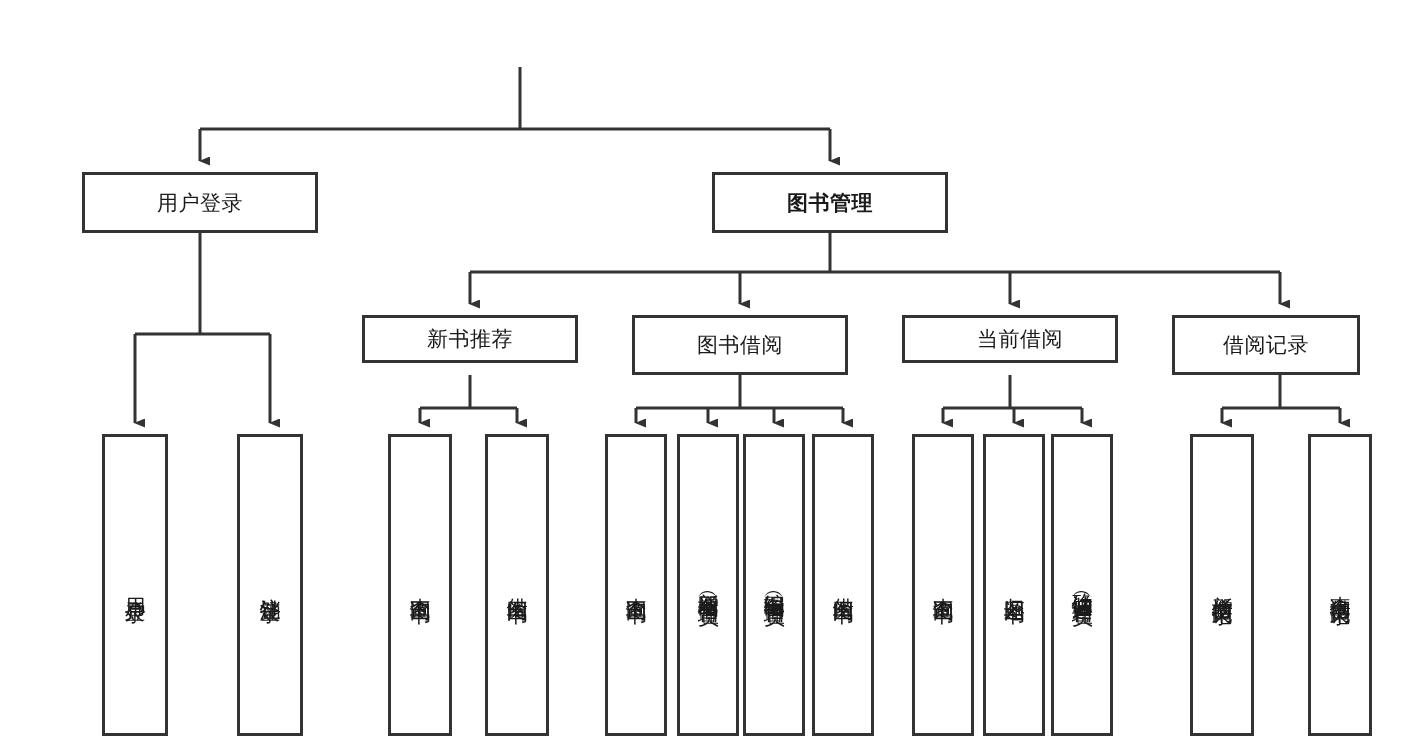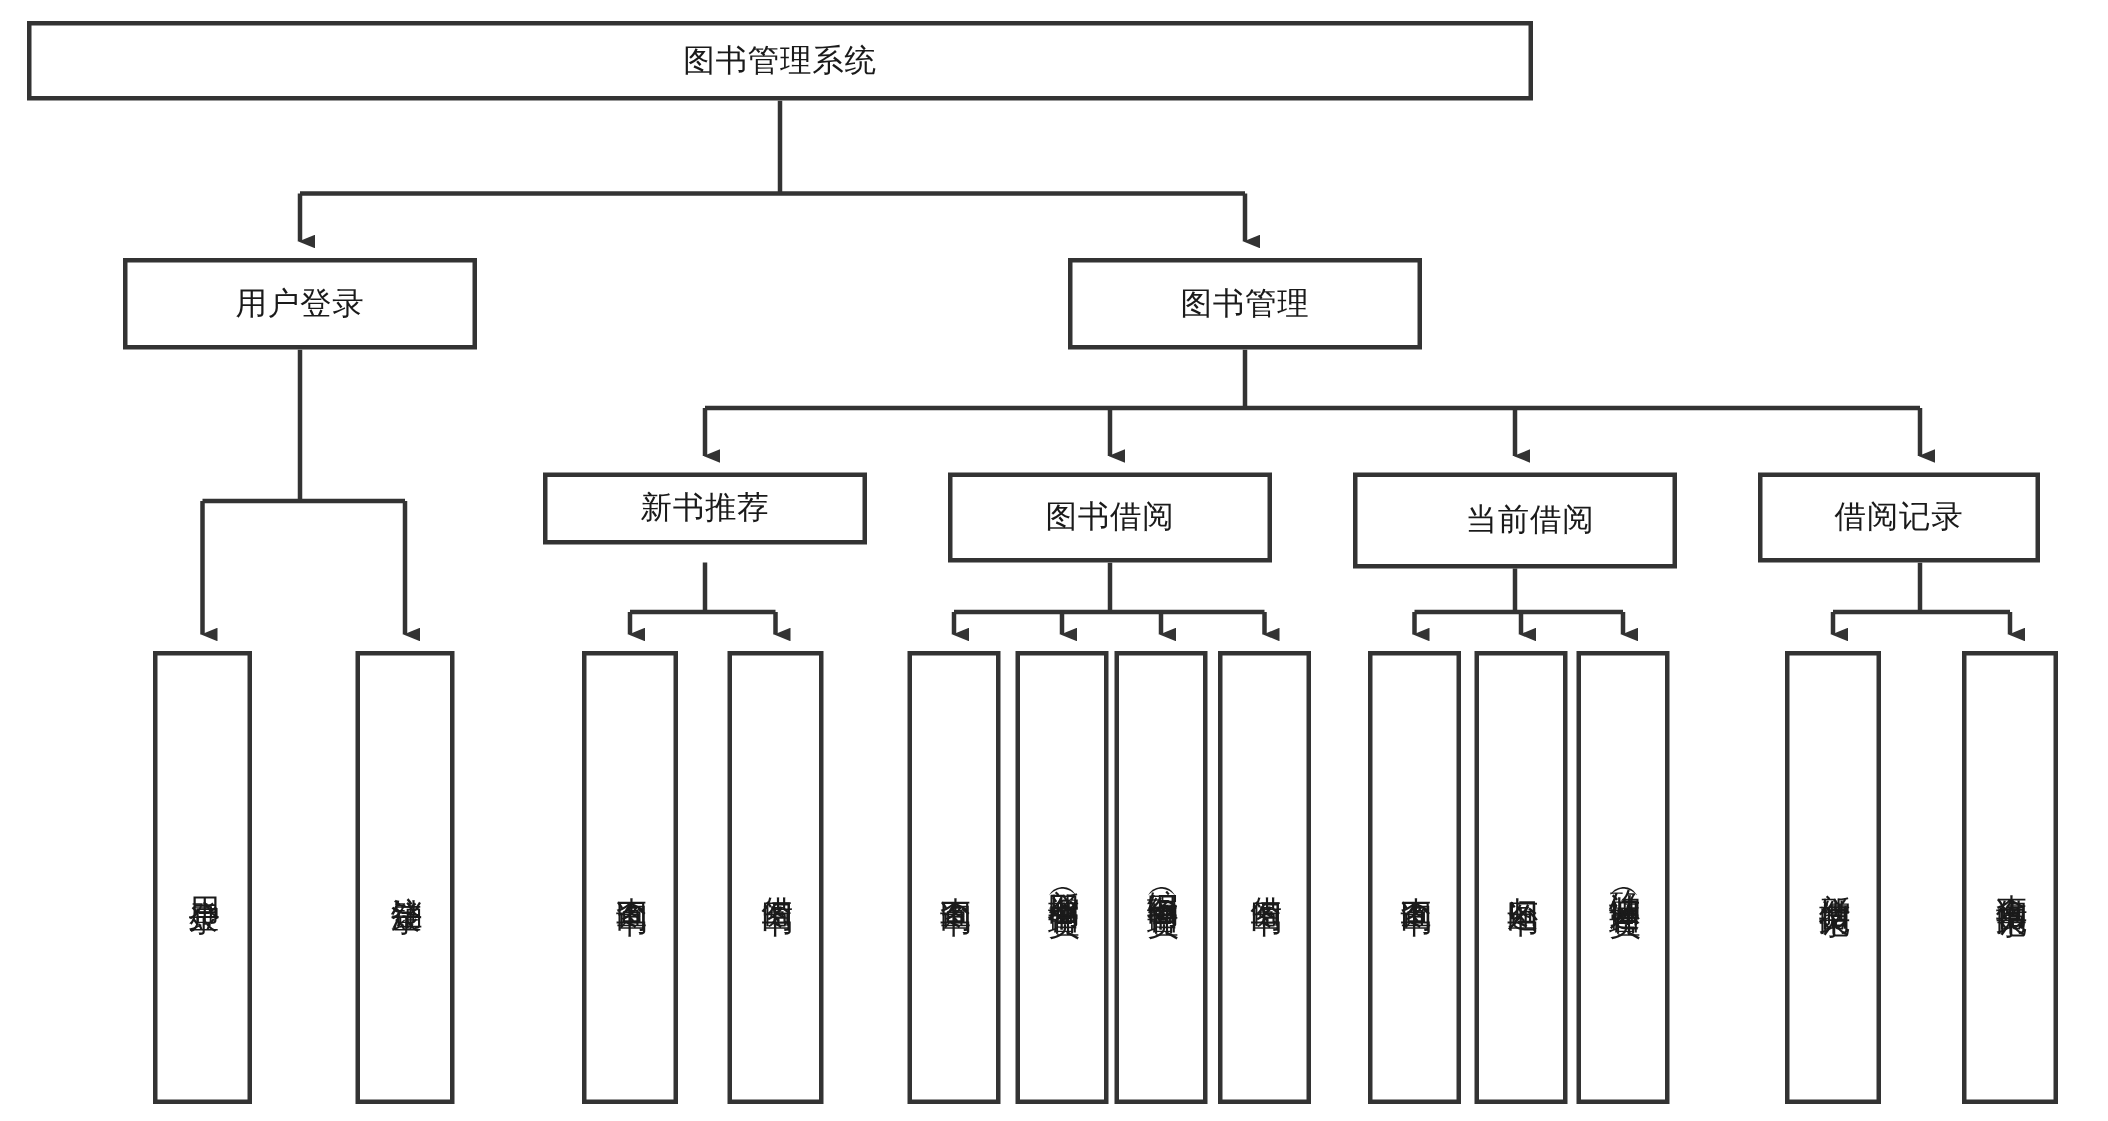--- a/index.html
+++ b/index.html
@@ -117,38 +117,35 @@
       <path d="M 1014,408 L 1014,423" marker-end="url(#arrowhead)"></path>
       <path d="M 1082,408 L 1082,423" marker-end="url(#arrowhead)"></path>
 
       <path d="M 1280,375 L 1280,408"></path>
       <path d="M 1222,408 L 1340,408"></path>
       <path d="M 1222,408 L 1222,423" marker-end="url(#arrowhead)"></path>
       <path d="M 1340,408 L 1340,423" marker-end="url(#arrowhead)"></path>
     </g>
   </svg>
 
-  <div class="node-box root-box" style="left:18px; top:14px; width:1004px; height:53px;">
-    <span class="node-label-h">图书管理系统</span>
-  </div>
 
   <div class="node-box" style="left:82px; top:172px; width:236px; height:61px;">
     <span class="node-label-h">用户登录</span>
   </div>
-  <div class="node-box" style="left:712px; top:172px; width:236px; height:61px;">
+  <div class="node-box" style="left:712px; top:172px; width:236px; height:61px;font-weight:bold;">
     <span class="node-label-h">图书管理</span>
   </div>
 
   <div class="node-box" style="left:362px; top:315px; width:216px; height:48px;">
     <span class="node-label-h">新书推荐</span>
   </div>
   <div class="node-box" style="left:632px; top:315px; width:216px; height:60px;">
     <span class="node-label-h">图书借阅</span>
   </div>
-  <div class="node-box" style="left:902px; top:315px; width:216px; height:64px;padding-left:20px;">
+  <div class="node-box" style="left:902px; top:315px; width:216px; height:48px;padding-left:20px;">
     <span class="node-label-h">当前借阅</span>
   </div>
   <div class="node-box" style="left:1172px; top:315px; width:188px; height:60px;">
     <span class="node-label-h">借阅记录</span>
   </div>
 
   <div class="node-box leaf-box" style="left:102px; top:434px; width:66px; height:302px;">
     <span class="node-label-v">用户登录</span>
   </div>
   <div class="node-box leaf-box" style="left:237px; top:434px; width:66px; height:302px;">

